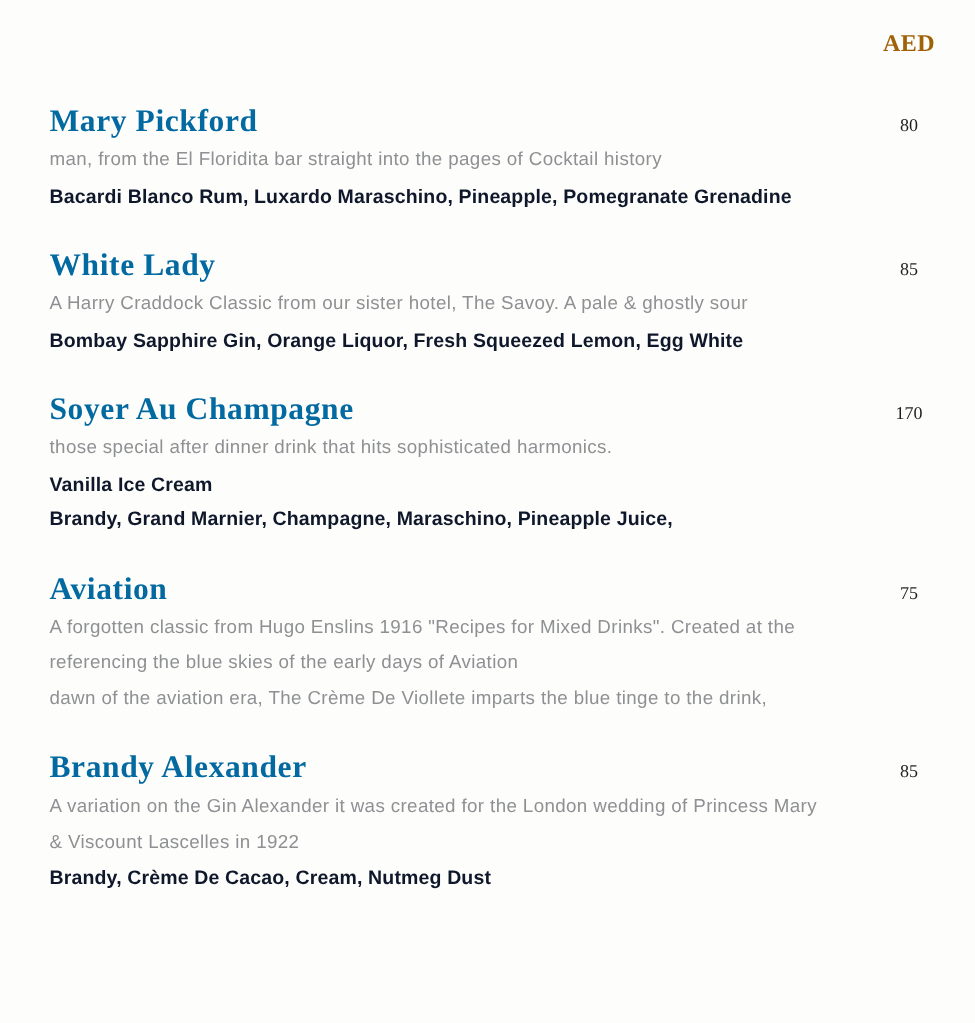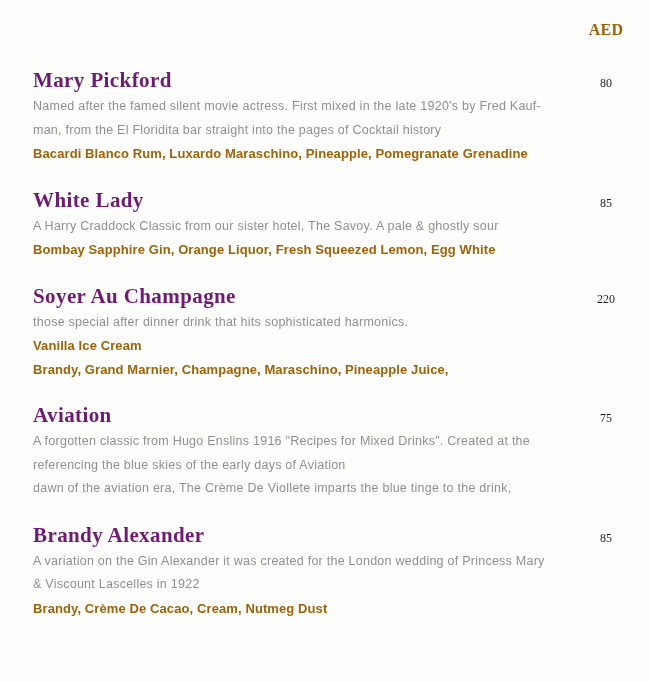--- a/index.html
+++ b/index.html
@@ -39,21 +39,21 @@
     display: flex;
     justify-content: space-between;
     align-items: baseline;
   }
   .item-name {
     margin: 0;
     font-family: "Liberation Serif", serif;
     font-weight: 700;
     font-size: 21px;
     line-height: 25px;
-    color: #701a75;
+    color: #0369a1;
     letter-spacing: 0.4px;
     white-space: nowrap;
   }
   .item-price {
     width: 56px;
     flex: 0 0 56px;
     text-align: center;
     font-family: "Liberation Serif", serif;
     font-size: 12px;
     color: #1e1e1e;
@@ -66,61 +66,60 @@
     font-size: 12.5px;
     line-height: 23.5px;
     color: #8f9093;
     letter-spacing: 0.25px;
     white-space: nowrap;
   }
   .ing-line {
     font-size: 13px;
     line-height: 23.5px;
     font-weight: 700;
-    color: #a16207;
+    color: #0f172a;
     letter-spacing: 0.1px;
     white-space: nowrap;
   }
 </style>
 </head>
 <body>
 
 <div class="page">
 
   <div class="currency-row">
     <div class="currency-label">AED</div>
   </div>
 
   <div class="menu-item">
     <div class="item-header">
       <h2 class="item-name">Mary Pickford</h2>
       <div class="item-price">80</div>
     </div>
     <div class="item-body">
-      <div class="desc-line">Named after the famed silent movie actress. First mixed in the late 1920's by Fred Kauf-</div>
       <div class="desc-line">man, from the El Floridita bar straight into the pages of Cocktail history</div>
       <div class="ing-line">Bacardi Blanco Rum, Luxardo Maraschino, Pineapple, Pomegranate Grenadine</div>
     </div>
   </div>
 
   <div class="menu-item">
     <div class="item-header">
       <h2 class="item-name">White Lady</h2>
       <div class="item-price">85</div>
     </div>
     <div class="item-body">
       <div class="desc-line">A Harry Craddock Classic from our sister hotel, The Savoy. A pale &amp; ghostly sour</div>
       <div class="ing-line">Bombay Sapphire Gin, Orange Liquor, Fresh Squeezed Lemon, Egg White</div>
     </div>
   </div>
 
   <div class="menu-item">
     <div class="item-header">
       <h2 class="item-name">Soyer Au Champagne</h2>
-      <div class="item-price">220</div>
+      <div class="item-price">170</div>
     </div>
     <div class="item-body">
       <div class="desc-line">those special after dinner drink that hits sophisticated harmonics.</div>
       <div class="ing-line">Vanilla Ice Cream</div>
       <div class="ing-line">Brandy, Grand Marnier, Champagne, Maraschino, Pineapple Juice,</div>
     </div>
   </div>
 
   <div class="menu-item">
     <div class="item-header">

